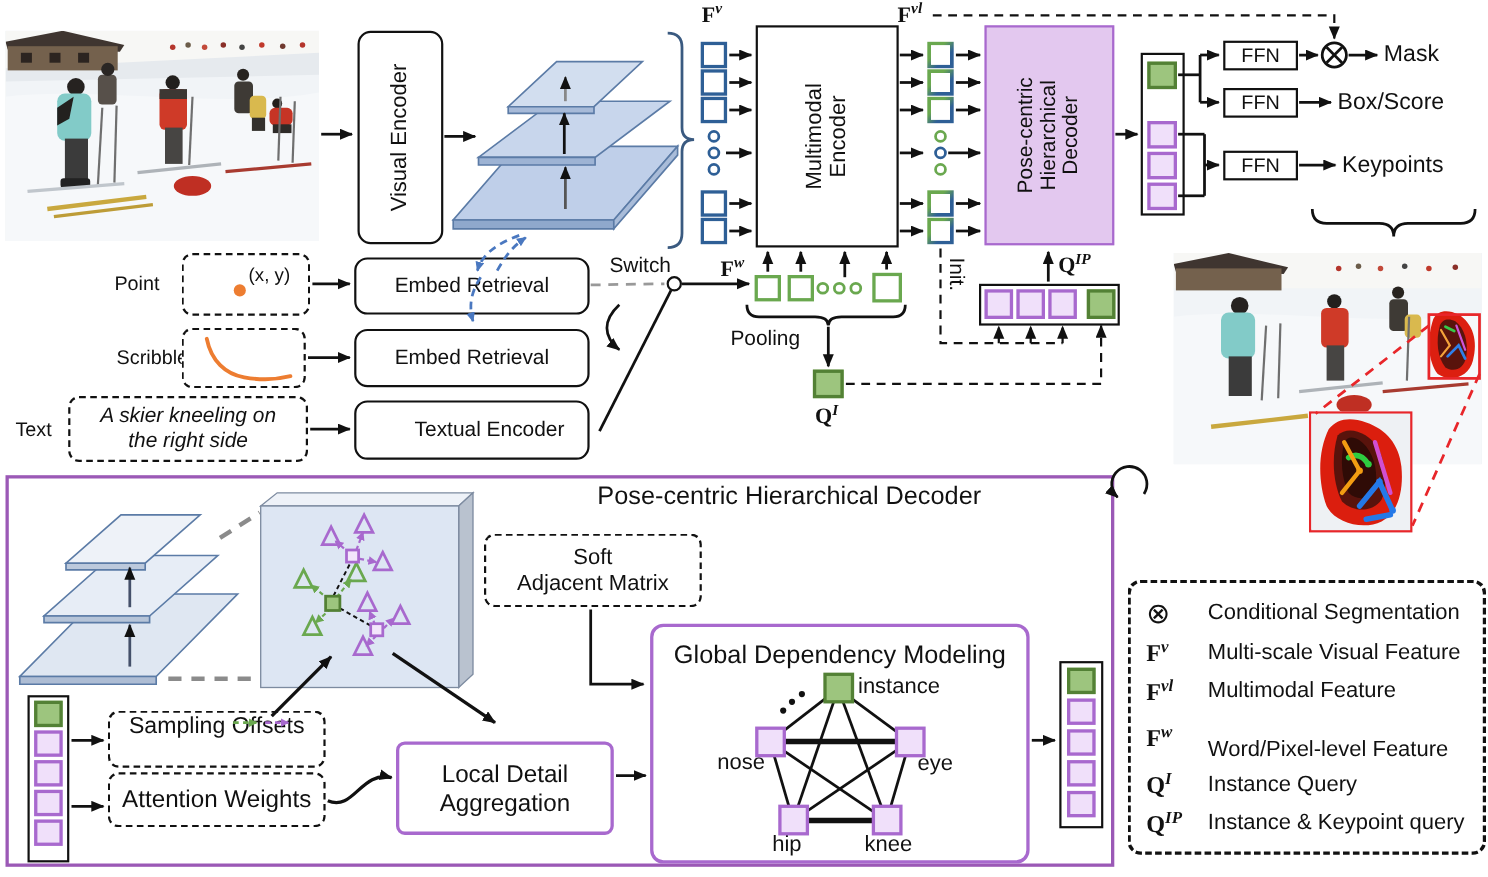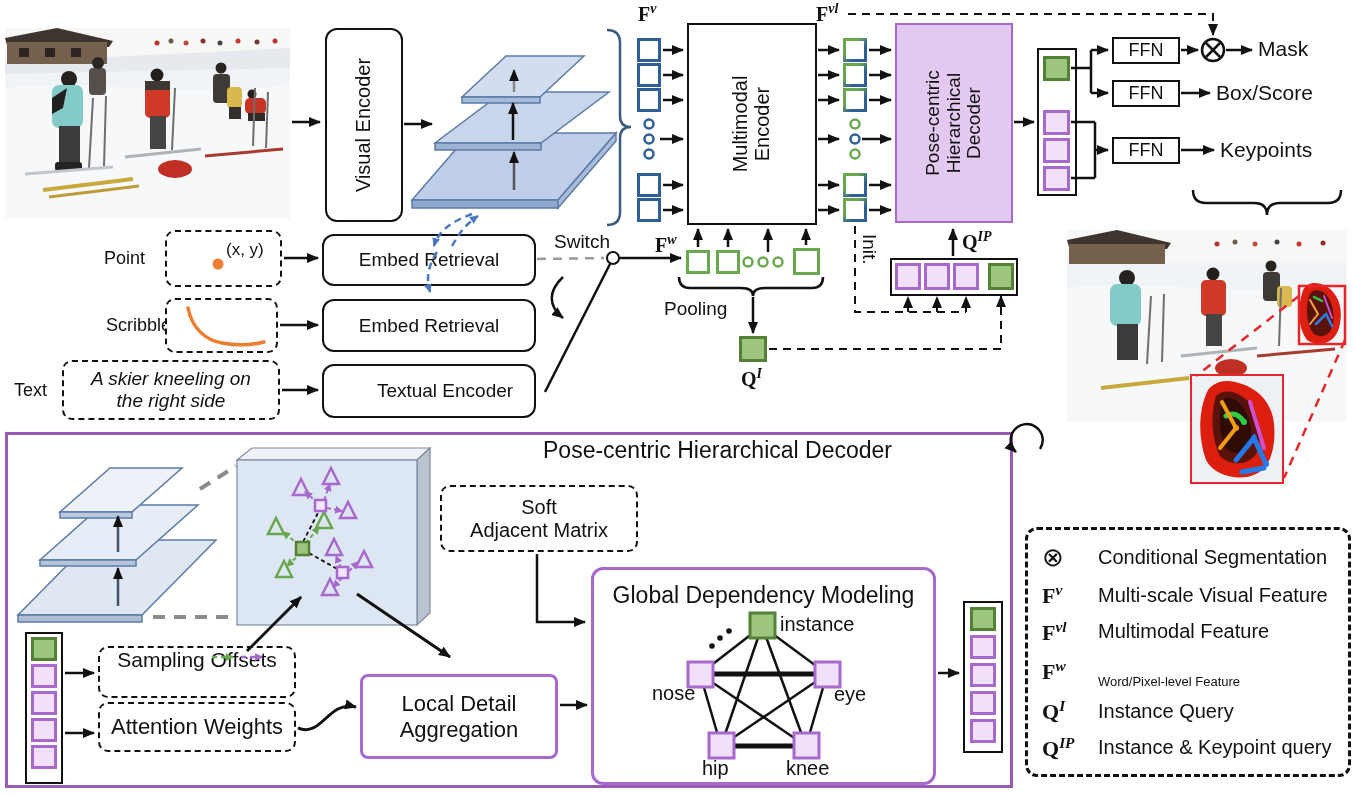--- a/index.html
+++ b/index.html
@@ -300,21 +300,21 @@
     <div class="legend-row">
       <span class="legend-sym msym"><span>F</span><sup>v</sup></span>
       <span style="font-size:20px;">Multi-scale Visual Feature</span>
     </div>
     <div class="legend-row">
       <span class="legend-sym msym"><span>F</span><sup>vl</sup></span>
       <span style="font-size:20px;">Multimodal Feature</span>
     </div>
     <div class="legend-row">
       <span class="legend-sym msym"><span>F</span><sup>w</sup></span>
-      <span style="font-size:13px;margin-top:20px;">Word/Pixel-level Feature</span>
+      <span style="font-size:20px;margin-top:20px;">Word/Pixel-level Feature</span>
     </div>
     <div class="legend-row">
       <span class="legend-sym msym"><span>Q</span><sup>I</sup></span>
       <span style="font-size:20px;">Instance Query</span>
     </div>
     <div class="legend-row">
       <span class="legend-sym msym"><span>Q</span><sup>IP</sup></span>
       <span style="font-size:20px;">Instance &amp; Keypoint query</span>
     </div>
   </div>

